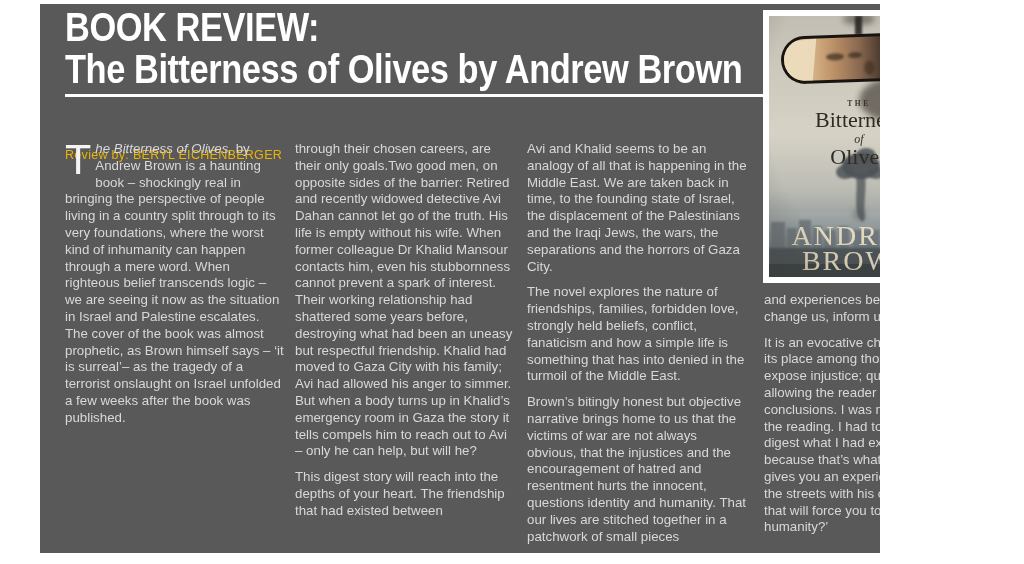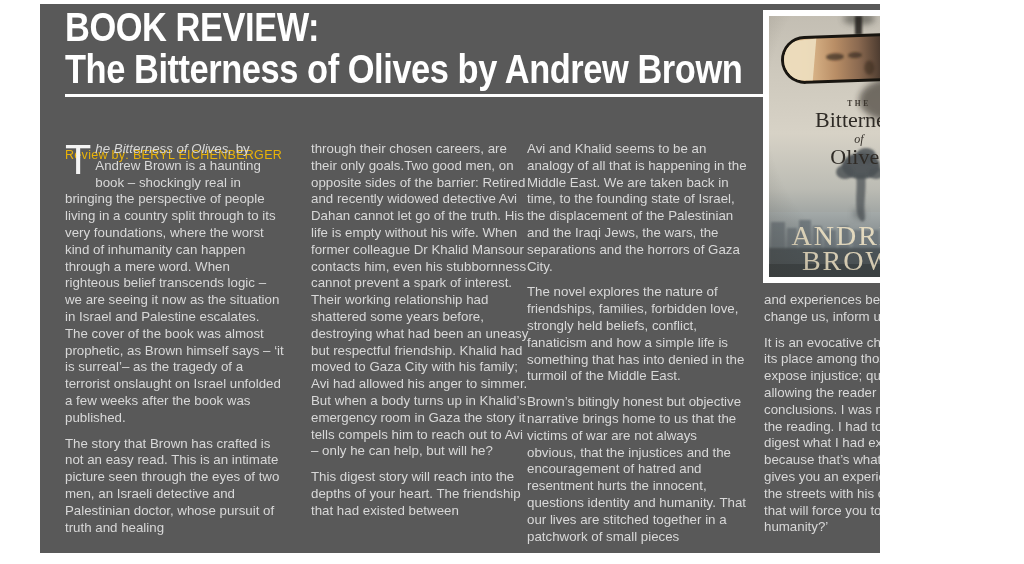--- a/index.html
+++ b/index.html
@@ -23,21 +23,21 @@
   .review-by{
     position:absolute;left:25px;top:104px;color:#eab308;
     font-size:12.5px;font-weight:normal;letter-spacing:0.3px;margin-top:40px;
   }
   .col{
     position:absolute;top:137px;width:220px;color:#d8d8d8;
     font-size:13.3px;line-height:16.8px;
   }
   .col p{margin:0 0 9px 0;}
   #col1{left:25px;}
-  #col2{left:255px;margin-left:16px;}
+  #col2{left:255px;}
   #col3{left:487px;}
   #col4{left:724px;top:288px;width:222px;}
   .dropcap{
     float:left;font-size:43px;line-height:33px;padding:2px 4px 0 0;color:#f4f4f4;
   }
   .it{font-style:italic;text-align:center;}
   .cover{
     position:absolute;left:723px;top:6px;width:180px;height:261px;
     background:#ffffff;padding:6px;
   }
@@ -52,30 +52,29 @@
     <span class="line">BOOK REVIEW:</span>
     <span class="line">The Bitterness of Olives by Andrew Brown</span>
   </h1>
 
   <div class="rule"></div>
 
   <div class="review-by">Review by: BERYL EICHENBERGER</div>
 
   <div class="col" id="col1">
     <p><span class="dropcap">T</span><span class="it">he Bitterness of Olives,</span><span> by Andrew Brown is a haunting book – shockingly real in bringing the perspective of people living in a country split through to its very foundations, where the worst kind of inhumanity can happen through a mere word. When righteous belief transcends logic – we are seeing it now as the situation in Israel and Palestine escalates. The cover of the book was almost prophetic, as Brown himself says – ‘it is surreal’– as the tragedy of a terrorist onslaught on Israel unfolded a few weeks after the book was published.</span></p>
-    <p>The story that Brown has crafted is not an easy read. This is an intimate picture seen through the eyes of two men, an Israeli detective and Palestinian doctor, whose pursuit of truth and healing</p>
   </div>
 
   <div class="col" id="col2">
     <p>through their chosen careers, are their only goals.Two good men, on opposite sides of the barrier: Retired and recently widowed detective Avi Dahan cannot let go of the truth. His life is empty without his wife. When former colleague Dr Khalid Mansour contacts him, even his stubbornness cannot prevent a spark of interest. Their working relationship had shattered some years before, destroying what had been an uneasy but respectful friendship. Khalid had moved to Gaza City with his family; Avi had allowed his anger to simmer. But when a body turns up in Khalid’s emergency room in Gaza the story it tells compels him to reach out to Avi – only he can help, but will he?</p>
     <p>This digest story will reach into the depths of your heart. The friendship that had existed between</p>
   </div>
 
   <div class="col" id="col3">
-    <p>Avi and Khalid seems to be an analogy of all that is happening in the Middle East. We are taken back in time, to the founding state of Israel, the displacement of the Palestinian and the Iraqi Jews, the wars, the separations and the horrors of Gaza City.</p>
+    <p>Avi and Khalid seems to be an analogy of all that is happening in the Middle East. We are taken back in time, to the founding state of Israel, the displacement of the Palestinians and the Iraqi Jews, the wars, the separations and the horrors of Gaza City.</p>
     <p>The novel explores the nature of friendships, families, forbidden love, strongly held beliefs, conflict, fanaticism and how a simple life is something that has into denied in the turmoil of the Middle East.</p>
     <p>Brown’s bitingly honest but objective narrative brings home to us that the victims of war are not always obvious, that the injustices and the encouragement of hatred and resentment hurts the innocent, questions identity and humanity. That our lives are stitched together in a patchwork of small pieces</p>
   </div>
 
   <div class="col" id="col4">
     <p>and experiences been shape us, change us, inform us.</p>
     <p>It is an evocative chronicle that has its place among those novels that expose injustice; questioning and yet allowing the reader to draw their own conclusions. I was moved to tears in the reading. I had to put it aside and digest what I had experienced, because that’s what Brown does: he gives you an experience as you walk the streets with his characters – one that will force you to ask, ‘What is humanity?’</p>
   </div>
 
   <div class="cover">

